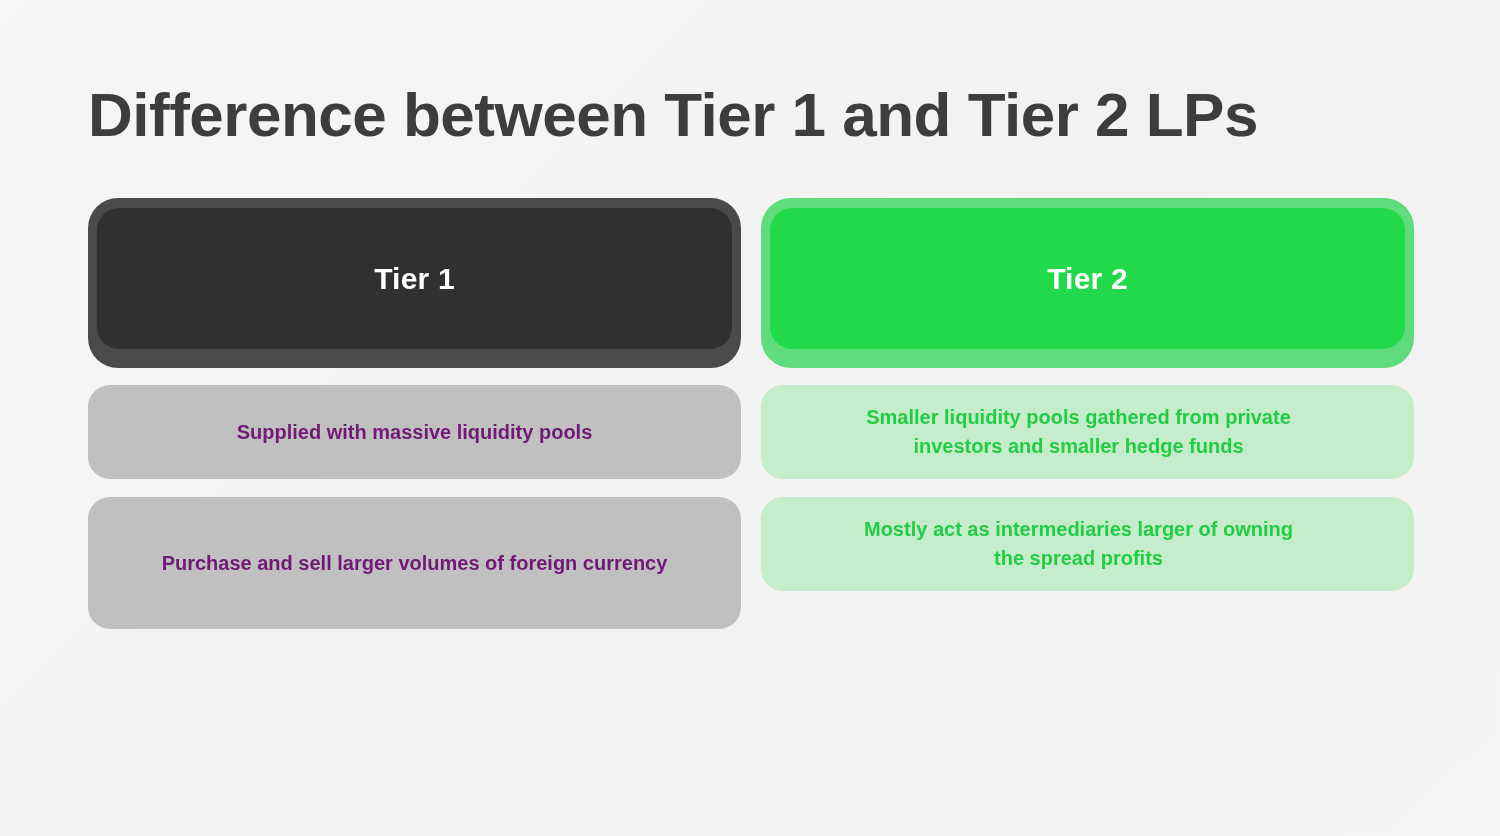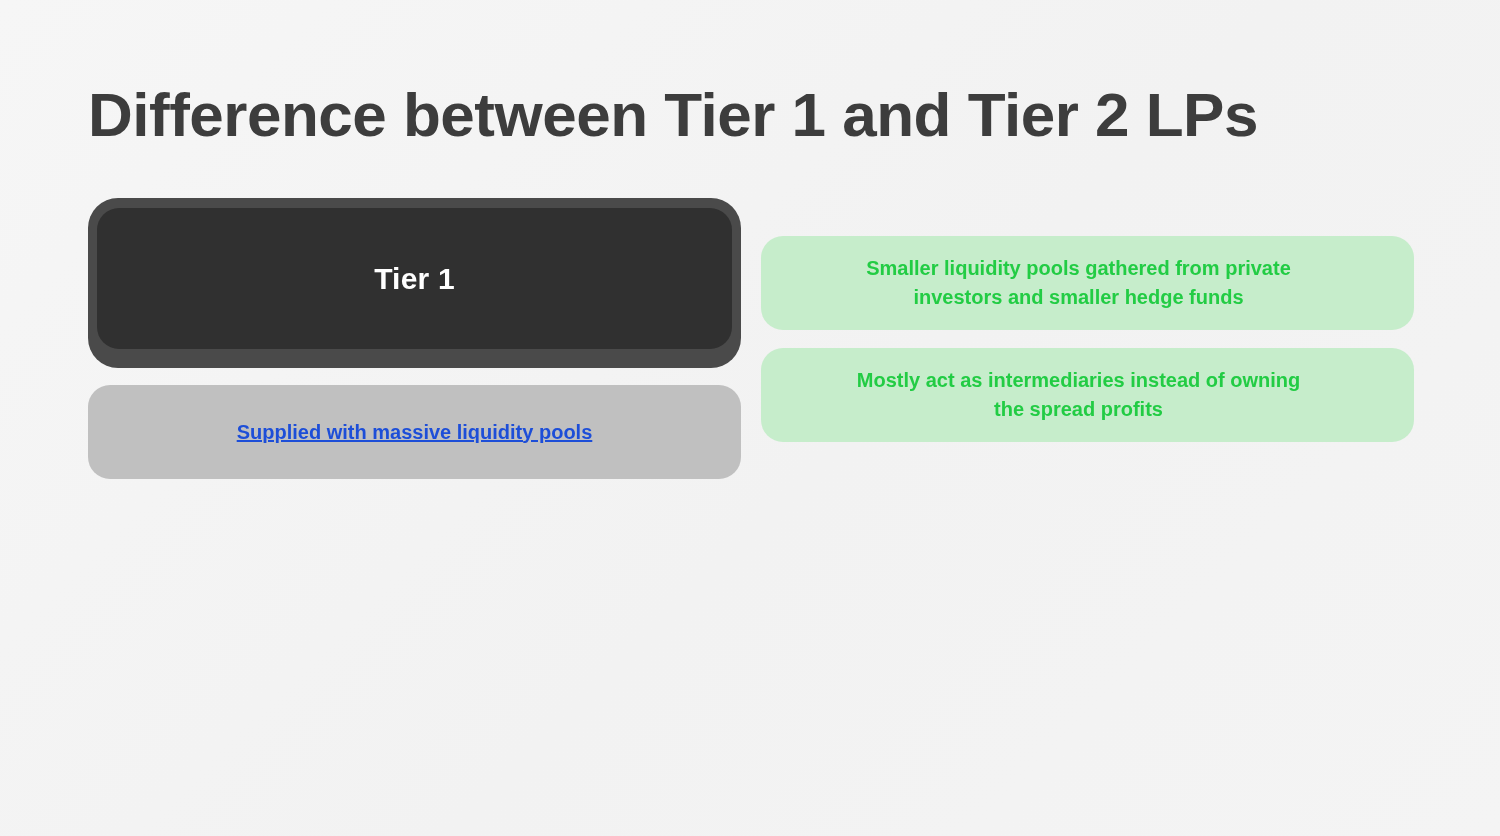--- a/index.html
+++ b/index.html
@@ -31,21 +31,20 @@
     white-space: nowrap;
   }
 
   .columns {
     position: absolute;
     left: 88px;
     top: 198px;
     width: 1326px;
     display: flex;
     gap: 20px;
-    align-items: center;
   }
 
   .column {
     width: 653px;
     display: flex;
     flex-direction: column;
   }
 
   
   .head-outer {
@@ -89,22 +88,21 @@
     margin-bottom: 18px;
   }
   .row:last-child { margin-bottom: 0; }
 
   .row.r1 { height: 94px; }
   .row.r2 { height: 132px; }
   .row.r3 { height: 94px; }
 
   .column.left .row {
     background: #c0c0c0;
-    color: #1d4ed8;
-    text-decoration: underline;
+    color: #701a75;
   }
   .column.right .row {
     background: #c6edcb;
     color: #22cc44;
     padding-left: 8px;
   }
 
   .row-text { display: block; white-space: pre-line; }
 </style>
 </head>
@@ -118,27 +116,35 @@
 
     <div class="column left">
       <div class="head-outer dark">
         <div class="head-inner">
           <span class="head-label">Tier 1</span>
         </div>
       </div>
       <div class="row r1">
         <span class="row-text">Supplied with massive liquidity pools</span>
       </div>
+      <div class="row r2">
+        <span class="row-text">Purchase and sell larger volumes of foreign currency</span>
+      </div>
     </div>
 
     <div class="column right">
+      <div class="head-outer green">
+        <div class="head-inner">
+          <span class="head-label">Tier 2</span>
+        </div>
+      </div>
       <div class="row r1">
         <span class="row-text">Smaller liquidity pools gathered from private
 investors and smaller hedge funds</span>
       </div>
       <div class="row r3">
-        <span class="row-text">Mostly act as intermediaries instead of owning
+        <span class="row-text">Mostly act as intermediaries larger of owning
 the spread profits</span>
       </div>
     </div>
 
   </div>
 </div>
 
 </body></html>

